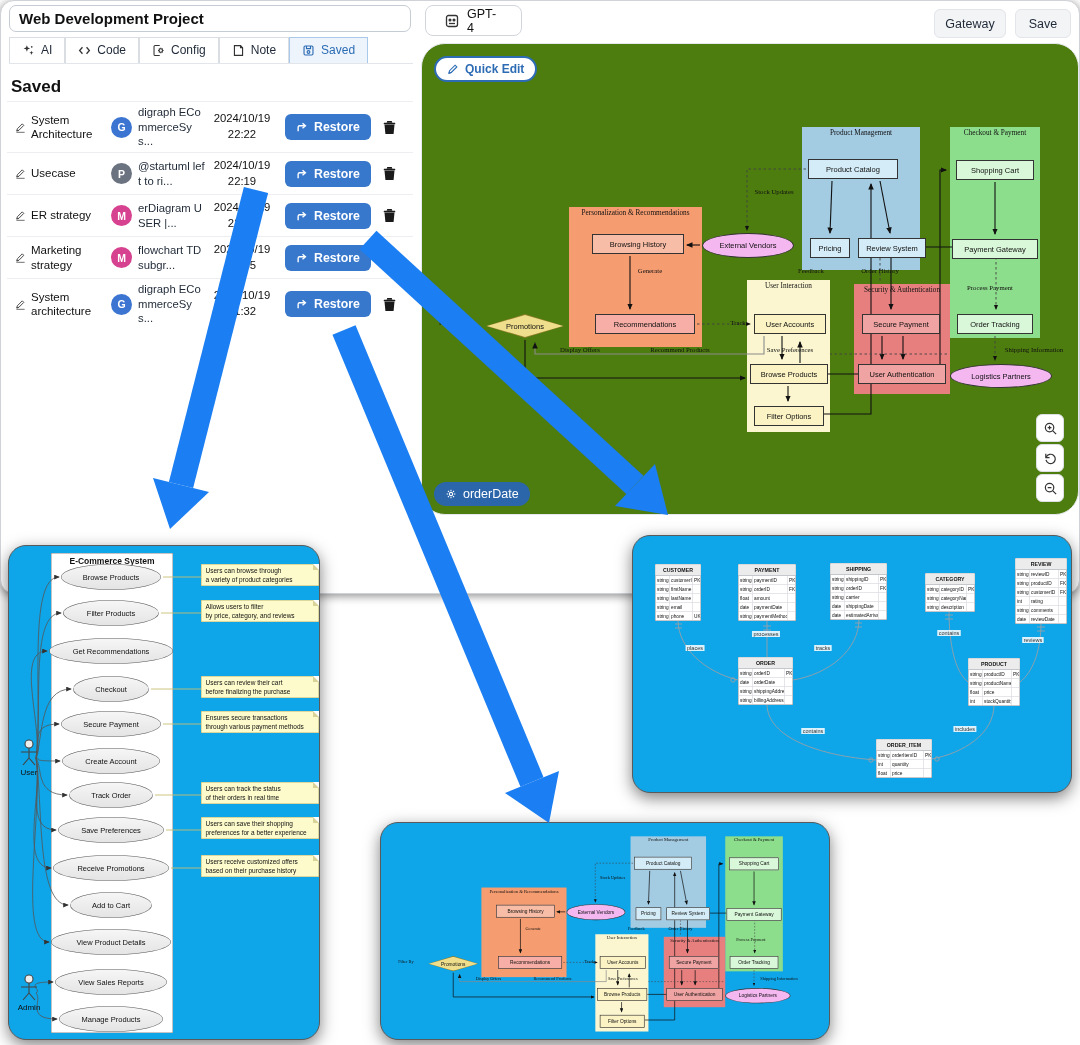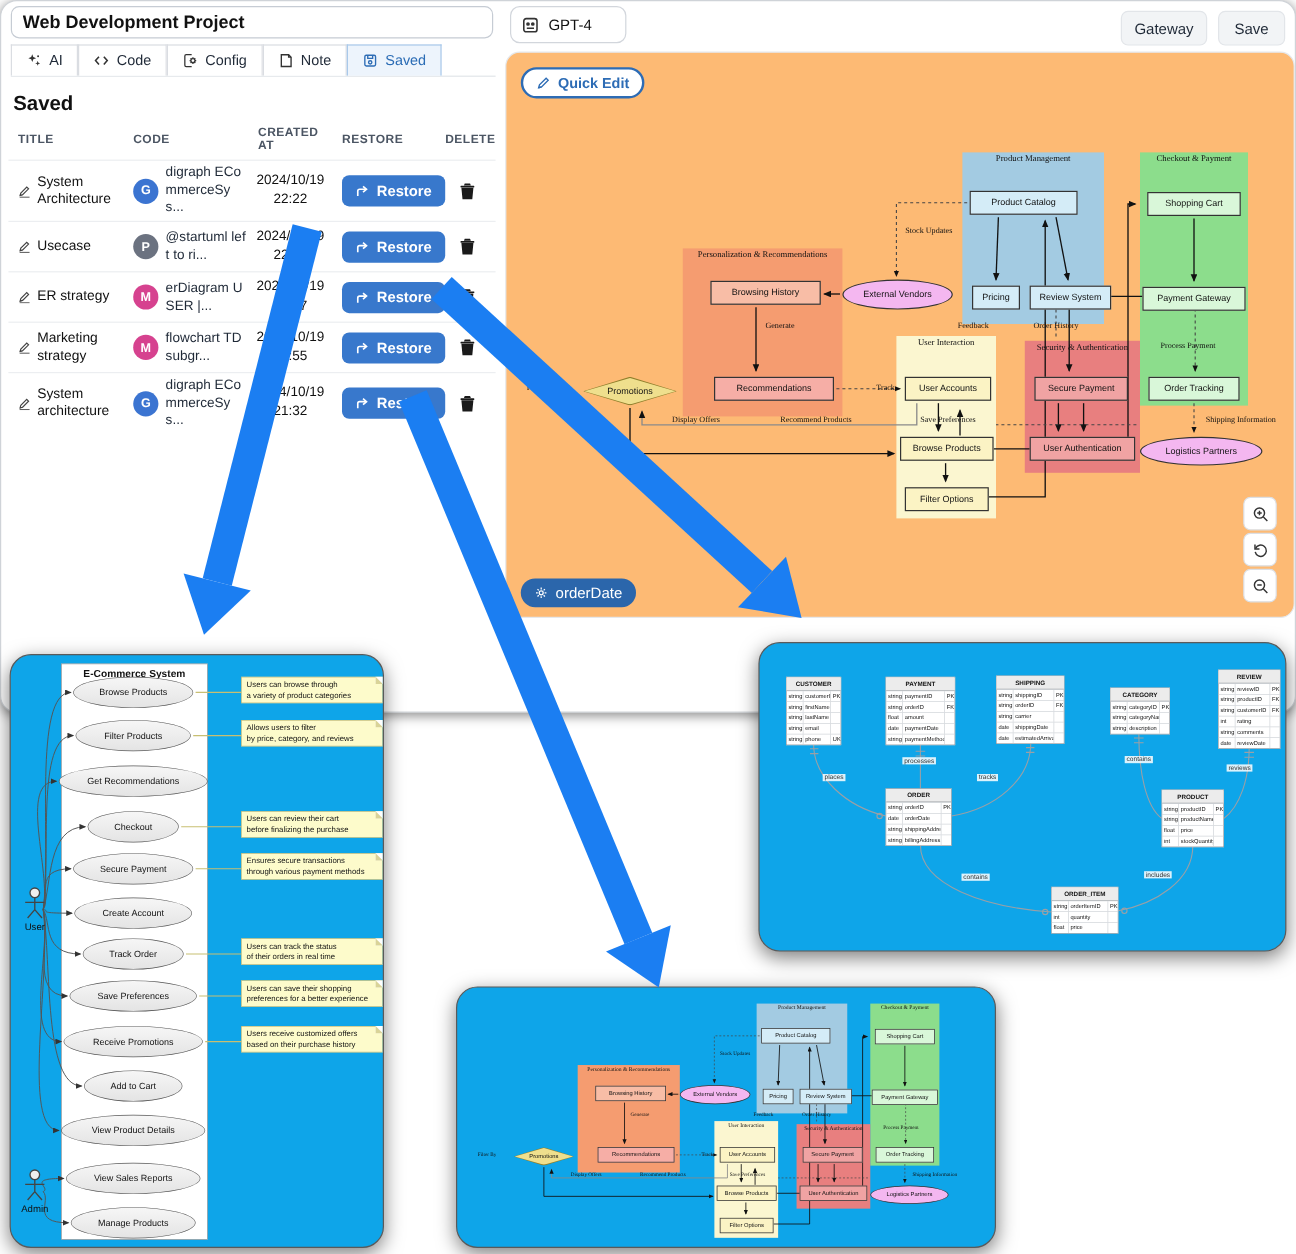--- a/index.html
+++ b/index.html
@@ -21,26 +21,26 @@
 .td-title{gap:5px}
 .ttl{font-size:11.5px;line-height:1.25}
 .pencil{flex:0 0 auto;display:flex}
 .td-code{gap:6px}
 .avatar{flex:0 0 auto;width:21px;height:21px;border-radius:50%;color:#fff;font-size:10.5px;font-weight:bold;display:flex;align-items:center;justify-content:center}
 .codetxt{font-size:11.3px;line-height:1.3;color:#1f2937;word-break:break-all}
 .td-date{flex-direction:column;justify-content:center;align-items:center;font-size:11.3px;line-height:1.4;padding-left:0;text-align:center}
 .restore-btn{display:flex;align-items:center;gap:6px;border:none;border-radius:6px;color:#fff;font-size:12.3px;font-weight:bold;padding:6px 11px;cursor:pointer;font-family:"Liberation Sans",sans-serif}
 .trash{cursor:pointer;display:flex;margin-left:12px}
 
-.model-box{position:absolute;left:424px;top:4px;width:97px;height:31px;border:1px solid #d2d6dc;border-radius:8px;display:flex;align-items:center;gap:7px;padding:0 8px;font-size:12.5px;cursor:pointer;background:#fff}
+.model-box{position:absolute;left:424px;top:4px;width:97px;height:31px;border:1px solid #d2d6dc;border-radius:8px;display:flex;align-items:center;gap:7px;padding:0 18px;font-size:12.5px;cursor:pointer;background:#fff}
 .btn-gray{position:absolute;top:8px;height:29px;background:#f2f4f6;border:1px solid #e2e5e9;border-radius:6px;font-size:12.5px;color:#1f2937;cursor:pointer;font-family:"Liberation Sans",sans-serif}
 .btn-download{left:933px;width:72px}
 .btn-save{left:1014px;width:56px}
 
-.canvas{position:absolute;left:420px;top:42px;width:658px;height:472px;border:1px solid #e5e8ec;border-radius:12px;background:#fdba74}
+.canvas{position:absolute;left:420px;top:42px;width:658px;height:472px;border:1px solid #e5e8ec;border-radius:24px;background:#4d7c0f}
 .quick-edit{position:absolute;left:12px;top:12px;display:flex;align-items:center;gap:6px;border:2px solid #2d6cb5;border-radius:15px;color:#2d6cb5;font-size:12px;font-weight:bold;padding:4px 11px;cursor:pointer;background:#fff}
 .gv-badge{position:absolute;left:12px;top:438px;display:flex;align-items:center;gap:6px;background:#2b66ab;border-radius:13px;color:#fff;font-size:12.5px;padding:5px 11px;cursor:pointer}
 .zoom-btn{position:absolute;left:614px;width:28px;height:28px;border:1px solid #dcdfe4;border-radius:6px;background:#fff;display:flex;align-items:center;justify-content:center;cursor:pointer}
 .z1{top:370px}.z2{top:400px}.z3{top:430px}
 
 #flow-big{position:absolute;left:12px;top:70px;width:640px;height:330px}
 .fscale{transform:scale(.5);transform-origin:0 0}
 #flow-small-holder{position:absolute;left:14px;top:5px;width:420px;height:208px}
 #flow-small-holder .fscale{transform:scale(.32)}
 .flow-inner{position:relative;width:1280px;height:660px}
@@ -129,27 +129,20 @@
             <rect x="2.5" y="2.5" width="11" height="11" rx="1.5"></rect>
             <path d="M5.5 2.5v3.2h5V2.5"></path>
             <circle cx="8" cy="9.8" r="1.7"></circle>
           </svg>
         </div>
         <div>Saved</div>
       </div>
     </div>
   <div class="saved-h">Saved</div>
   <div class="table" id="saved-table">
-      <div class="thead">
-        <div class="th">TITLE</div>
-        <div class="th">CODE</div>
-        <div class="th">CREATED AT</div>
-        <div class="th">RESTORE</div>
-        <div class="th">DELETE</div>
-      </div>
       <div class="trow">
         <div class="td td-title">
           <div class="pencil">
             <svg viewBox="0 0 16 16" width="11" height="11" fill="none" stroke="#444" stroke-width="1.4">
               <path d="M2.5 13l.9-3.1 7.2-7.2 2.2 2.2-7.2 7.2z"></path>
               <path d="M2.5 13l3.1-.9M2 15h12" stroke-width="1.1"></path>
             </svg>
           </div>
           <div class="ttl">System Architecture</div>
         </div>

